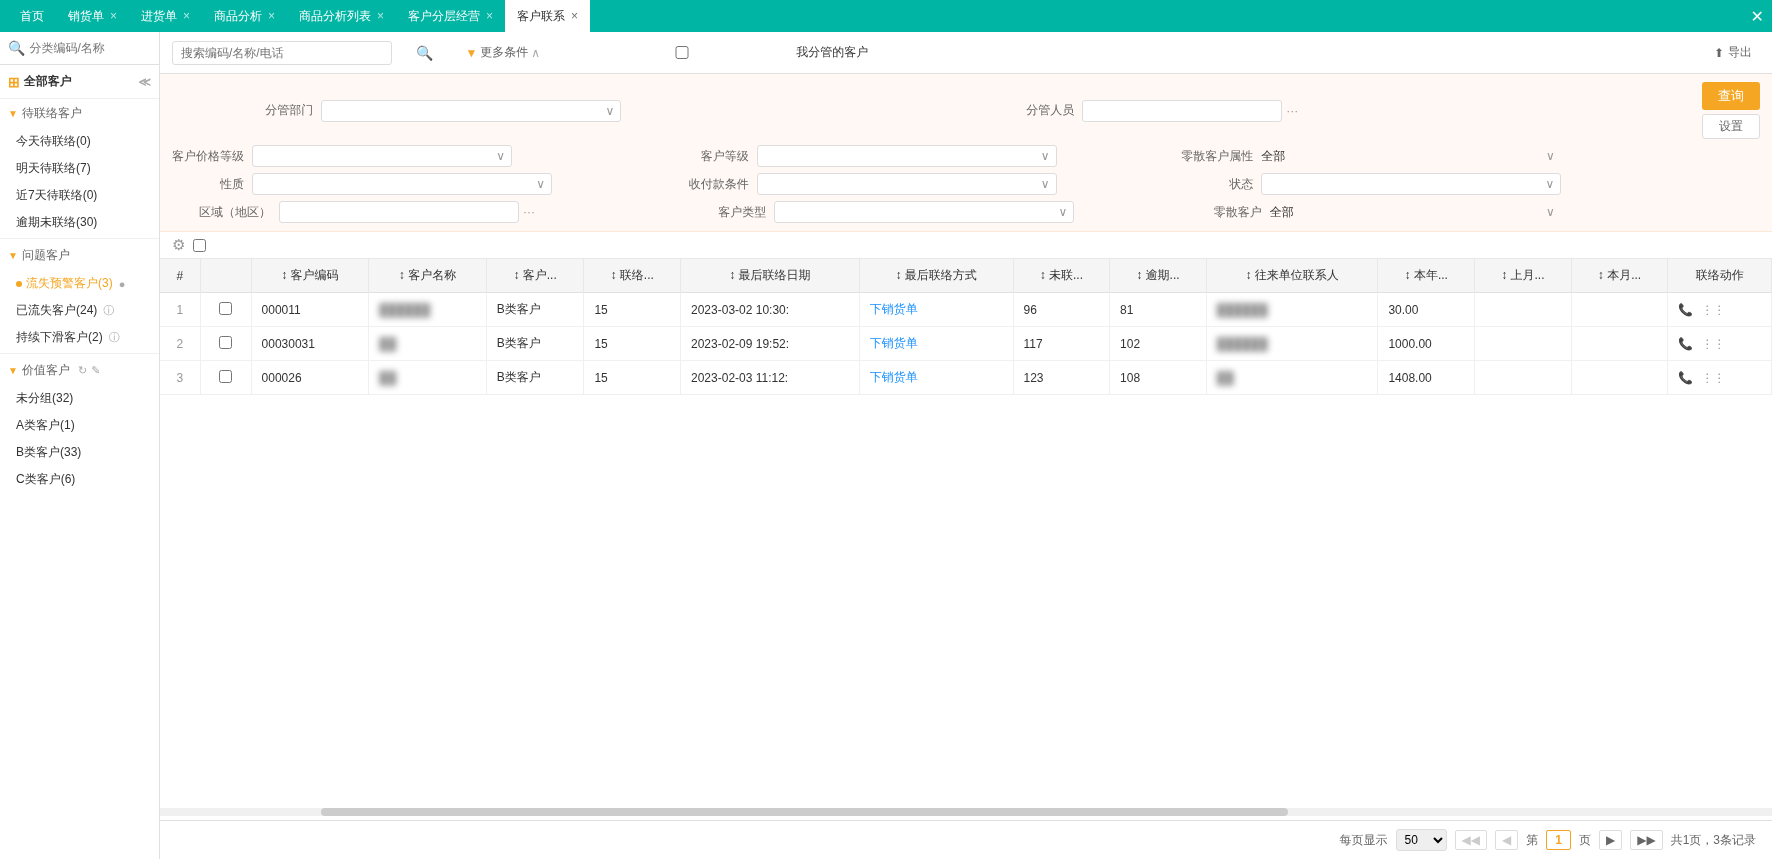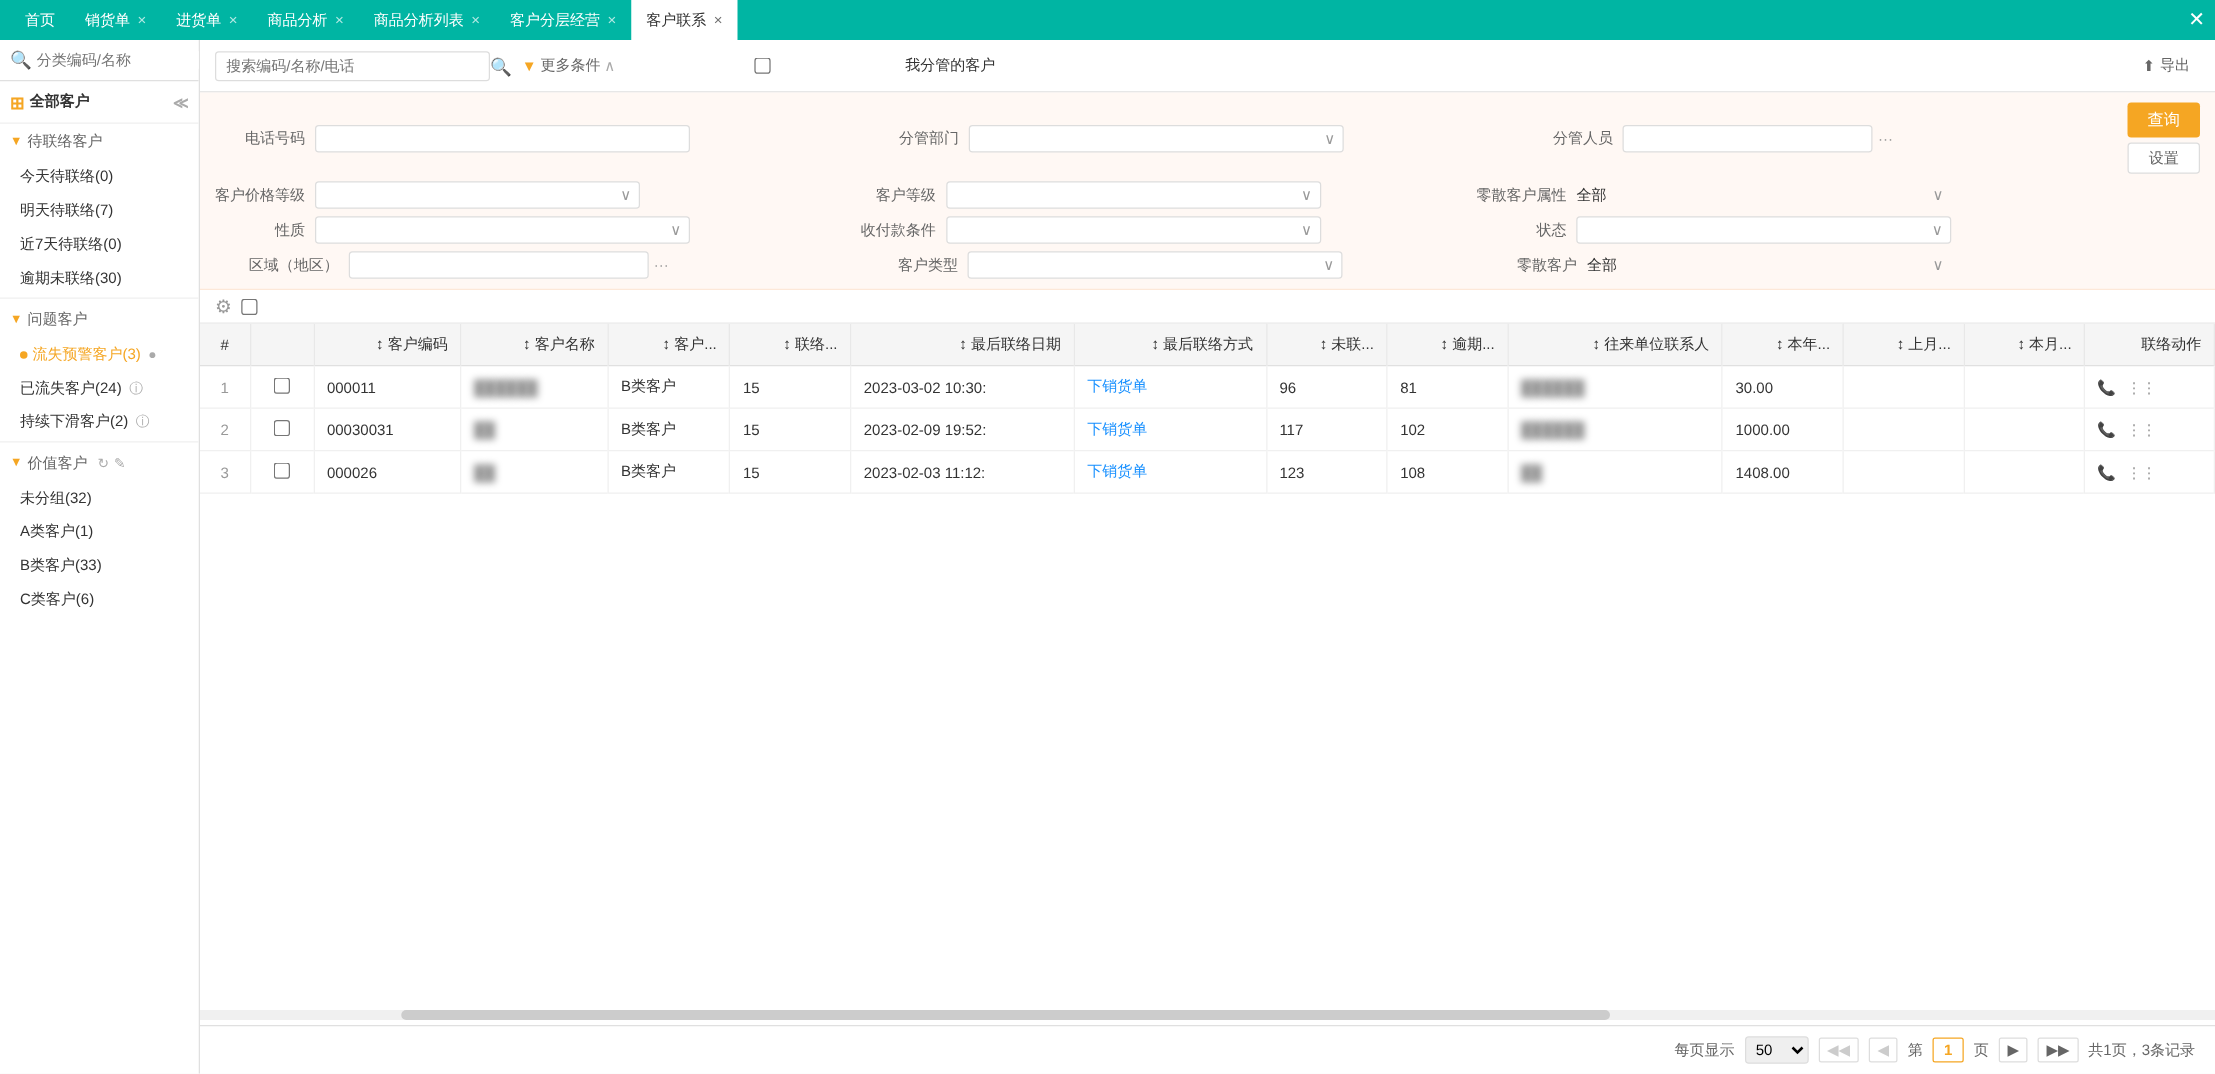--- a/index.html
+++ b/index.html
@@ -114,21 +114,21 @@
       overflow: hidden;
       background: white;
     }
 
     
     .search-bar {
       display: flex;
       align-items: center;
       padding: 8px 12px;
       border-bottom: 1px solid #e0e0e0;
-      gap: 0;
+      gap: 24px;
       background: white;
     }
     .search-bar input {
       border: 1px solid #ddd;
       border-radius: 3px;
       padding: 4px 8px;
       width: 220px;
       font-size: 12px;
       outline: none;
     }
@@ -244,21 +244,21 @@
       width: 100%;
       border-collapse: collapse;
       font-size: 12px;
     }
     thead tr {
       background: #f5f5f5;
       border-bottom: 1px solid #e0e0e0;
     }
     thead th {
       padding: 8px 10px;
-      text-align: right;
+      text-align: center;
       color: #333;
       font-weight: normal;
       white-space: nowrap;
       border-right: 1px solid #e8e8e8;
       cursor: pointer;
       user-select: none;
     }
     thead th:first-child { width: 40px; text-align: center; }
     tbody tr {
       border-bottom: 1px solid #f0f0f0;
@@ -498,24 +498,20 @@
       <div class="spacer"></div>
       <div class="export-btn">
         <span>⬆</span>
         <span>导出</span>
       </div>
     </div>
 
     <div class="filter-panel">
 
       <div class="filter-row">
-        <div class="filter-field">
-          <span class="filter-label">电话号码</span>
-          <input class="filter-input" style="max-width: 300px;">
-        </div>
         <div style="flex:0.1;"></div>
         <div class="filter-field">
           <span class="filter-label">分管部门</span>
           <div class="filter-select" style="max-width:300px;">
             <span></span>
             <span class="chevron">∨</span>
           </div>
         </div>
         <div style="flex:0.1;"></div>
         <div class="filter-field">

